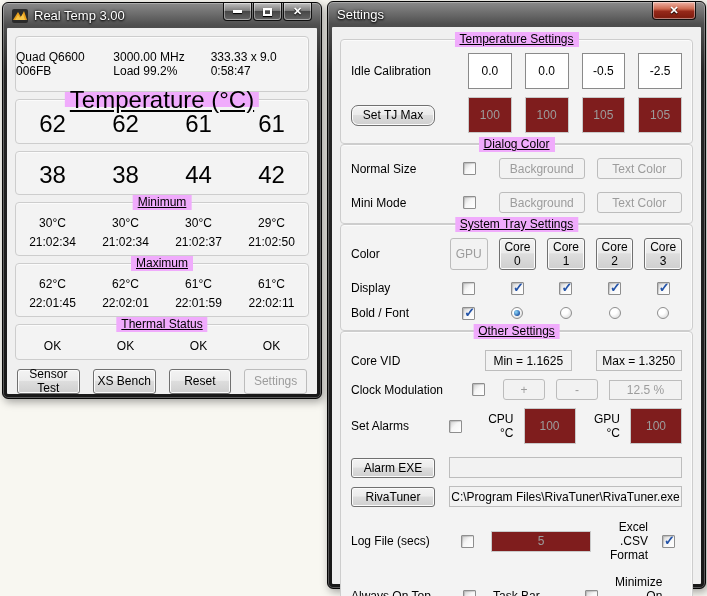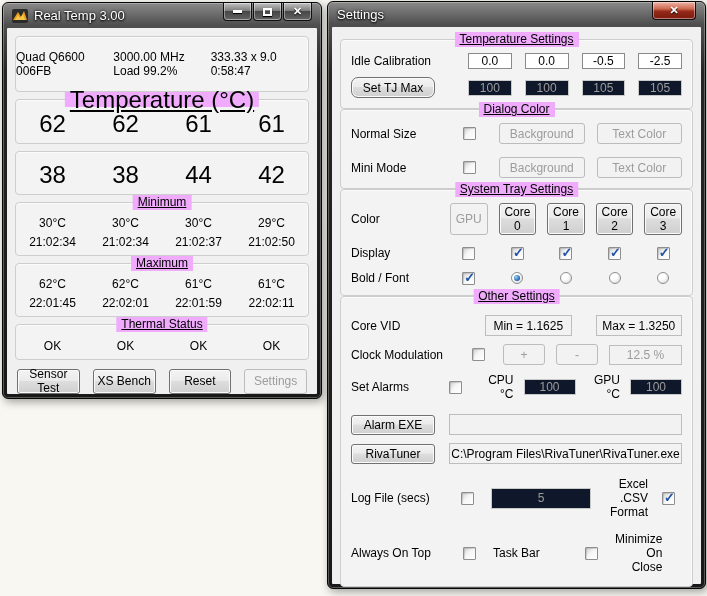--- a/index.html
+++ b/index.html
@@ -66,24 +66,24 @@
     font:inherit; color:#000; cursor:default;
     border:1px solid #707070; border-radius:3px;
     background:linear-gradient(180deg,#f3f3f3,#ebebeb 45%,#dddddd 50%,#cfcfcf);
     box-shadow: inset 0 0 0 1px #fbfbfb;
     display:flex; align-items:center; justify-content:center;
   }
   .btn.dis {
     border-color:#bcbcbc; background:#f2f2f2; color:#9c9c9c; box-shadow:none;
   }
   .tin {
-    font:inherit; text-align:center; width:100%; height:16px;
+    font:inherit; text-align:center; width:100%; height:36px;
     border:1px solid #8a8a8a; background:#fff; color:#000; padding:0 2px;
   }
-  .tin.dis { border-color:#c9c9c9; background:#0f172a; color:#9c9c9c; }
+  .tin.dis { border-color:#c9c9c9; background:#7f1d1d; color:#9c9c9c; }
   .field {
     height:20px; border:1px solid #bdbdbd; background:#f2f2f2;
     display:flex; align-items:center; justify-content:center;
     white-space:nowrap; overflow:hidden;
   }
   .cb {
     width:13px; height:13px; flex:0 0 13px;
     border:1px solid #8e8e8e; border-radius:1px;
     background:linear-gradient(135deg,#cfcfcf,#f6f6f6 45%,#ffffff);
     box-shadow: inset 1px 1px 1px rgba(0,0,0,.15);

